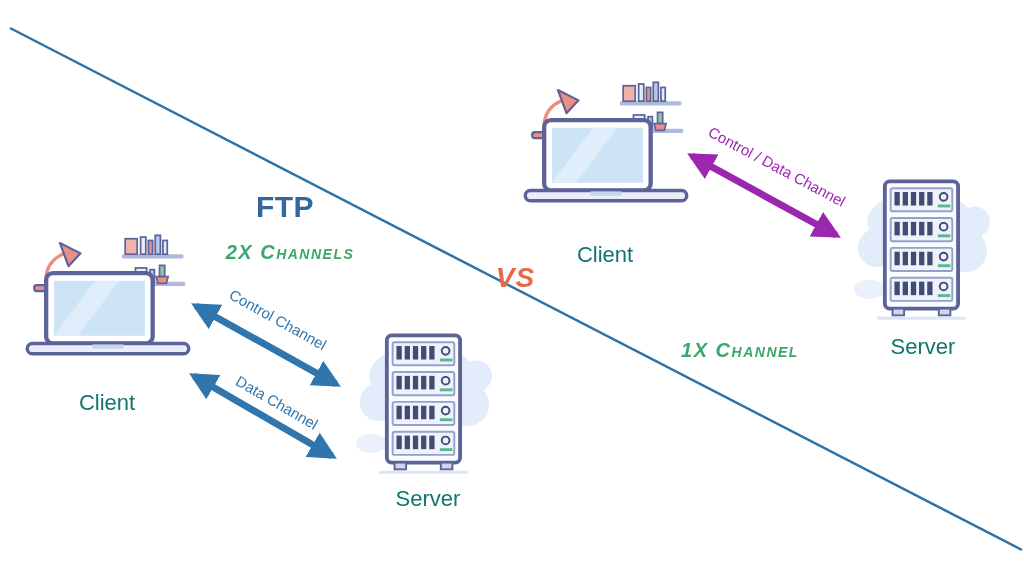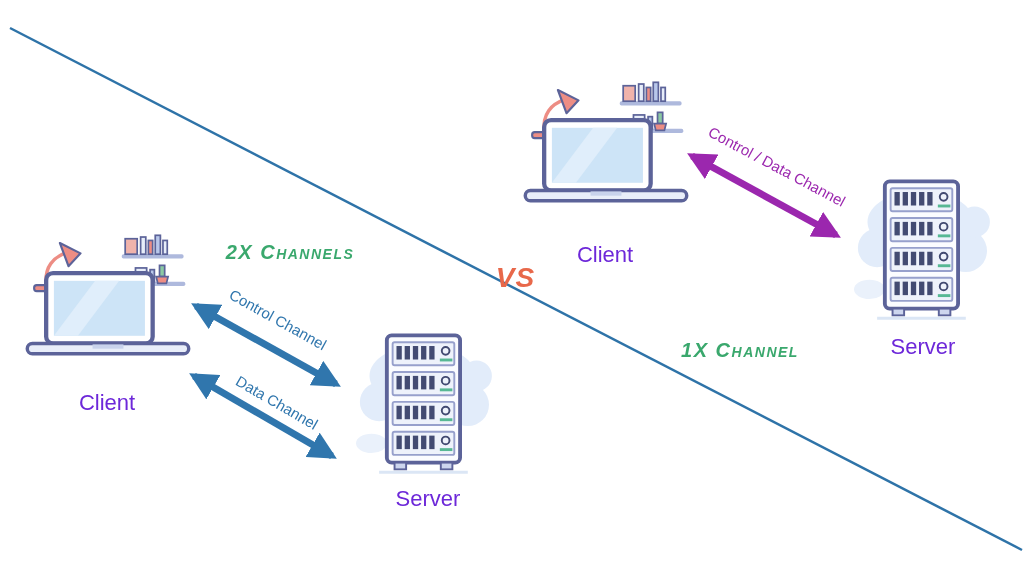--- a/index.html
+++ b/index.html
@@ -1,19 +1,19 @@
 <!DOCTYPE html>
 <html><head>
 <meta charset="utf-8">
 <style>
   html,body{margin:0;padding:0;background:#ffffff;}
   .canvas{position:relative;width:1024px;height:578px;background:#ffffff;overflow:hidden;
           font-family:"Liberation Sans",sans-serif;}
   .abs{position:absolute;}
-  .node-label{color:#6d28d9;font-size:22px;text-align:center;}
+  .node-label{color:#0f766e;font-size:22px;text-align:center;}
   .title{font-weight:bold;font-size:30px;text-align:center;letter-spacing:.5px;}
   .title-ftp{color:#33689c;}
   .title-sftp{color:#9b27ae;}
   .hand{font-style:italic;font-weight:bold;font-variant:small-caps;letter-spacing:1.5px;text-align:center;}
   .hand-green{color:#3aa86d;font-size:20px;}
   .vs{color:#e8684a;font-size:28px;font-style:italic;font-weight:bold;font-variant:small-caps;
       letter-spacing:1px;text-align:center;}
   .arrow-label{font-size:15px;font-weight:500;text-align:center;white-space:nowrap;}
   .al-blue{color:#3076ad;}
   .al-purple{color:#9b27ae;}
@@ -123,20 +123,21 @@
   <svg class="abs" style="left:22px;top:225px" width="172" height="146" viewBox="0 0 200 170">
       <use href="#icon-client"></use>
     </svg>
   <div class="abs node-label" style="left:18px;top:390px;width:178px">Client</div>
 
   <svg class="abs" style="left:350px;top:320px" width="145" height="159" viewBox="0 0 150 165">
       <use href="#icon-server"></use>
     </svg>
   <div class="abs node-label" style="left:358px;top:486px;width:140px">Server</div>
 
+  <div class="abs title title-ftp" style="left:205px;top:190px;width:160px">FTP</div>
   <div class="abs hand hand-green" style="left:185px;top:241px;width:210px">2X Channels</div>
 
   <div class="abs arrow-label al-blue" style="left:198px;top:311px;width:160px;transform:rotate(29deg)">Control Channel</div>
   <div class="abs arrow-label al-blue" style="left:212px;top:394px;width:130px;transform:rotate(30deg)">Data Channel</div>
 
   <div class="abs vs" style="left:478px;top:262px;width:75px">VS</div>
 
   <svg class="abs" style="left:520px;top:72px" width="172" height="146" viewBox="0 0 200 170">
       <use href="#icon-client"></use>
     </svg>

